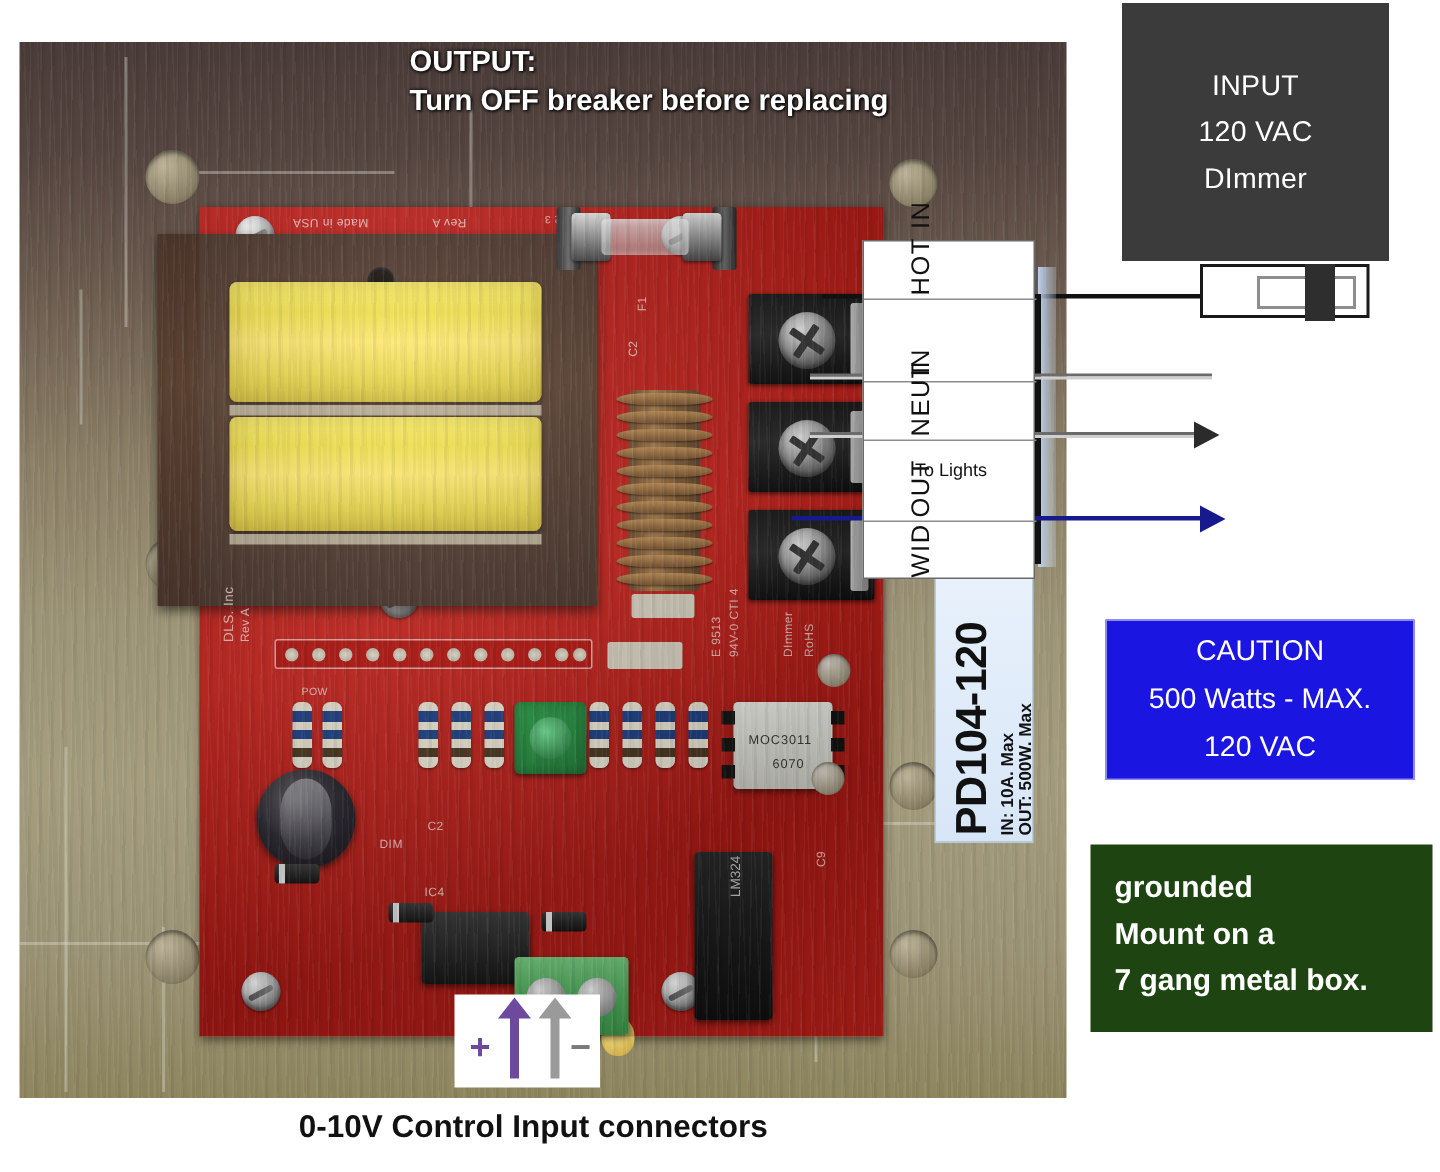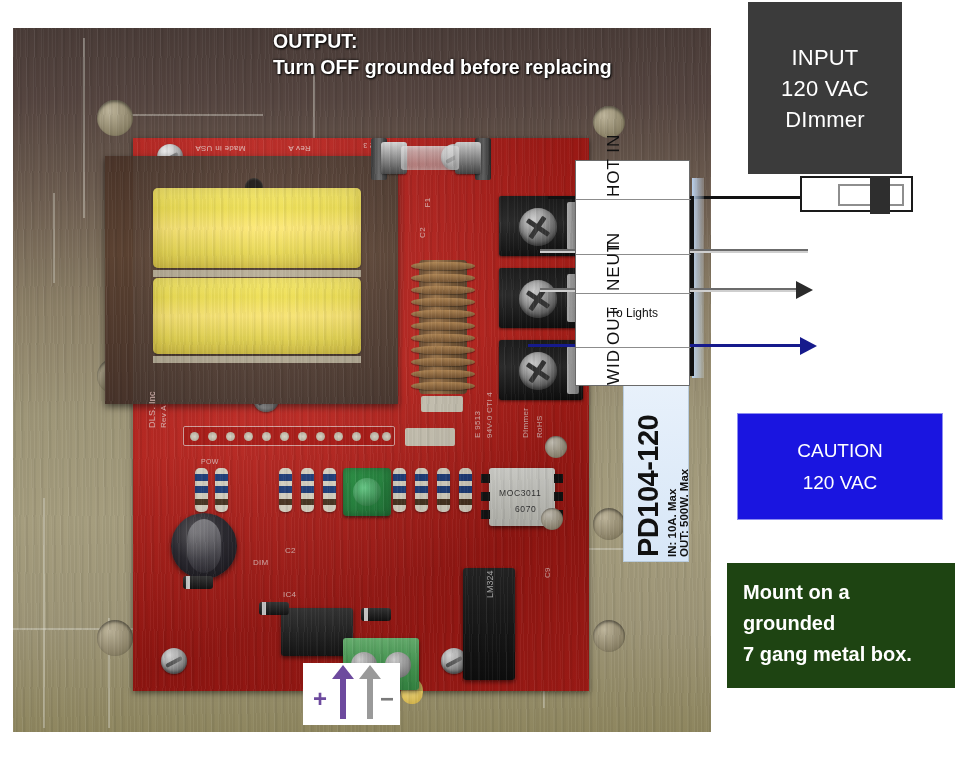--- a/index.html
+++ b/index.html
@@ -181,24 +181,24 @@
   .pd-main{ font-weight:bold; font-size:29px; letter-spacing:-0.5px; }
   .pd-sub { font-weight:bold; font-size:11.5px; }
 
   
   .caution{
     position:absolute; left:273px; top:28px; width:400px;
     color:#ffffff; font-weight:bold; font-size:19.5px; line-height:26px;
     text-shadow: 0 0 3px rgba(0,0,0,.95), 1px 1px 2px rgba(0,0,0,.9);
   }
   .box-input{
-    position:absolute; left:748px; top:2px; width:154px; height:172px;
+    position:absolute; left:748px; top:2px; width:178px; height:172px;
     background:#3b3b3b; color:#ffffff;
     display:flex; flex-direction:column; align-items:center; justify-content:center;
-    font-size:22px; line-height:31px; letter-spacing:.2px;
+    font-size:19px; line-height:31px; letter-spacing:.2px;
   }
   .breaker-sym{
     position:absolute; left:800px; top:176px; width:113px; height:36px;
     background:#ffffff; border:2px solid #1a1a1a;
   }
   .brk-inner1{ position:absolute; left:36px; top:6px; width:45px; height:22px; border:2px solid #8e8e8e; background:#fff;}
   .brk-inner2{ position:absolute; left:76px; top:6px; width:26px; height:22px; border:2px solid #8e8e8e; background:#fff;}
   .brk-bar{ position:absolute; left:68px; top:-2px; width:20px; height:38px; background:#2e2e2e;}
 
   .box-output{
@@ -406,21 +406,21 @@
   </div>
 
   <div class="pd-label">
     <div class="pd-rot pd-main" style="left:8px;top:176px;">PD104-120</div>
     <div class="pd-rot pd-sub" style="left:42px;top:176px;">IN: 10A. Max</div>
     <div class="pd-rot pd-sub" style="left:54px;top:176px;">OUT: 500W. Max</div>
   </div>
 
   <div class="caution">
     <div>OUTPUT:</div>
-    <div>Turn OFF grounded before replacing</div>
+    <div>Turn OFF breaker before replacing</div>
   </div>
 
   <div class="ln ln-black" style="left:548px;top:196px;width:262px;height:3px;"></div>
   <div class="vbar-blue"></div>
   <div class="vbar-black"></div>
 
   <div class="ln ln-gray" style="left:540px;top:249px;width:268px;height:2px;"></div>
   <div class="ln ln-gray2" style="left:540px;top:251px;width:268px;height:2px;"></div>
 
   <div class="ln ln-gray" style="left:540px;top:288px;width:260px;height:2px;"></div>
@@ -450,32 +450,34 @@
   </div>
 
   <div class="breaker-sym">
     <div class="brk-inner1"></div>
     <div class="brk-inner2"></div>
     <div class="brk-bar"></div>
   </div>
 
   <div class="box-output">
     <div>CAUTION</div>
+    <div>500 Watts - MAX.</div>
     <div>120 VAC</div>
   </div>
 
   <div class="box-mount">
+    <div>grounded</div>
     <div>Mount on a</div>
-    <div>grounded</div>
     <div>7 gang metal box.</div>
   </div>
 
   <div class="pm-box">
     <div class="pm-sign" style="left:10px;top:22px;color:#6d4a9e;">+</div>
     <div class="pm-stem" style="left:37px;top:14px;height:42px;background:#6d4a9e;"></div>
     <div class="pm-arrow" style="left:29px;top:2px;border-bottom:14px solid #6d4a9e;"></div>
     <div class="pm-stem" style="left:64px;top:14px;height:42px;background:#9a9a9a;"></div>
     <div class="pm-arrow" style="left:56px;top:2px;border-bottom:14px solid #9a9a9a;"></div>
     <div class="pm-sign" style="left:77px;top:22px;color:#7a7a7a;">−</div>
   </div>
 
+  <div class="caption">0-10V Control Input connectors</div>
 
 </div>
 
 </body></html>

